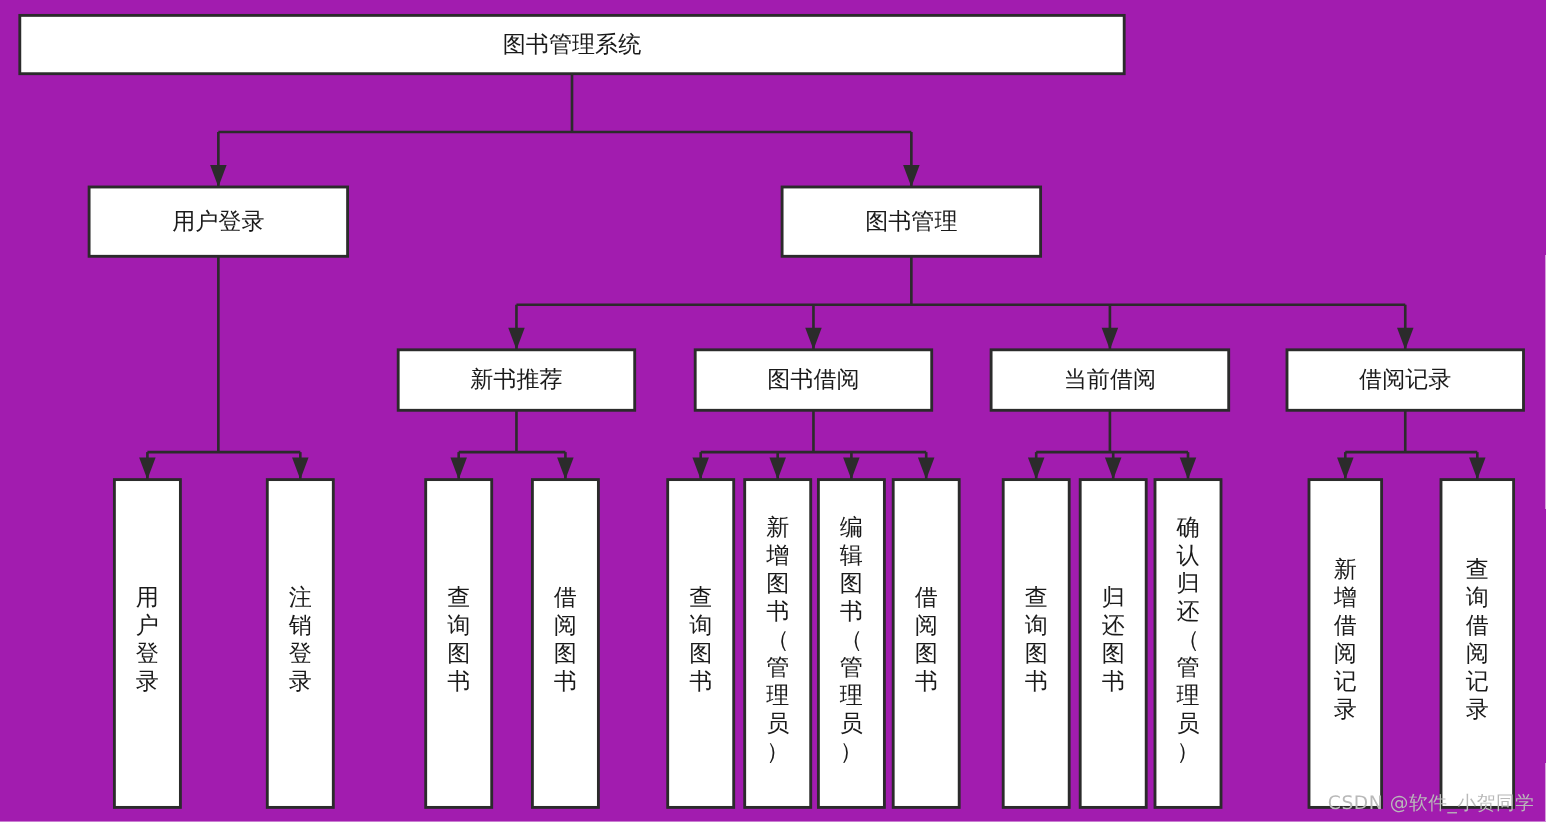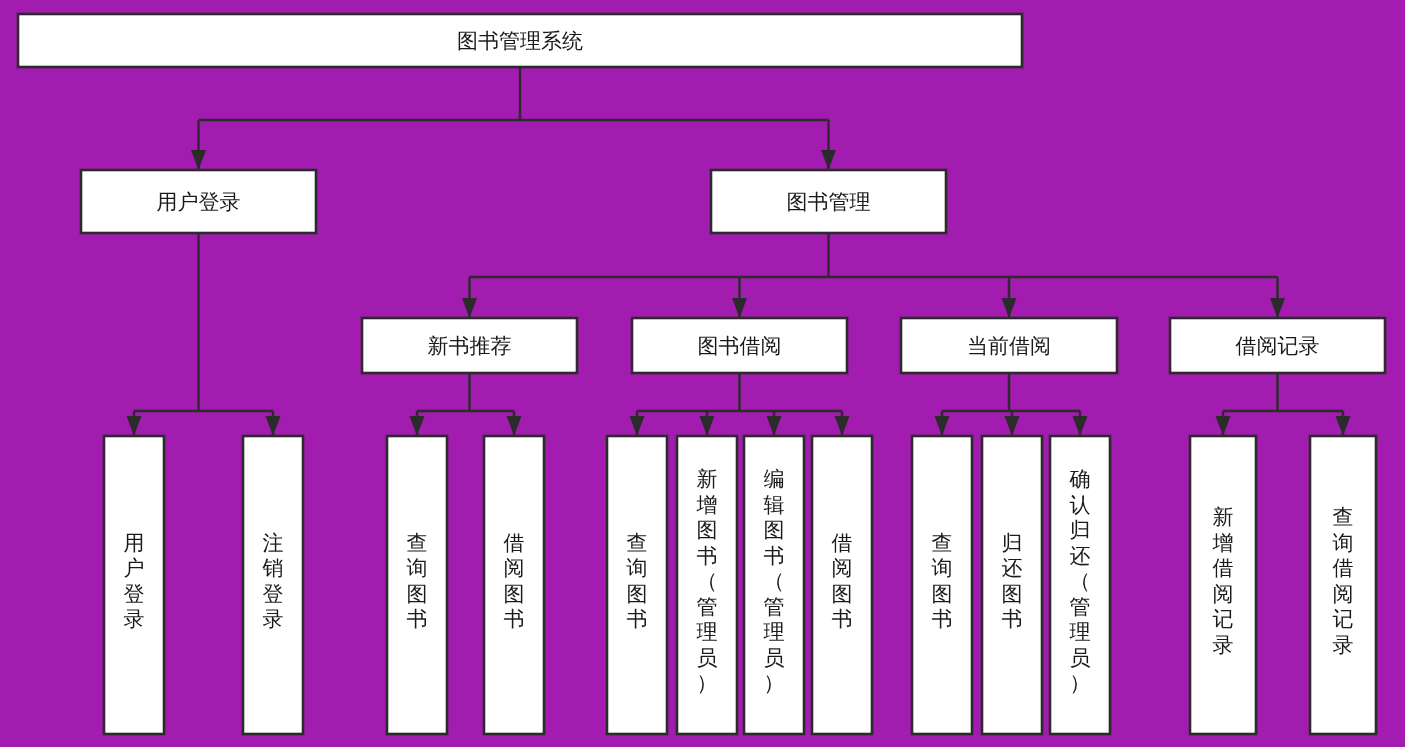--- a/index.html
+++ b/index.html
@@ -194,13 +194,14 @@
       </g>
       <g>
         <rect x="1190" y="436" width="66" height="298" class="node-box"></rect>
         <text x="1223" y="524.25" class="node-label-vert"><tspan x="1223" dy="0">新</tspan><tspan x="1223" dy="25.5">增</tspan><tspan x="1223" dy="25.5">借</tspan><tspan x="1223" dy="25.5">阅</tspan><tspan x="1223" dy="25.5">记</tspan><tspan x="1223" dy="25.5">录</tspan></text>
       </g>
       <g>
         <rect x="1310" y="436" width="66" height="298" class="node-box"></rect>
         <text x="1343" y="524.25" class="node-label-vert"><tspan x="1343" dy="0">查</tspan><tspan x="1343" dy="25.5">询</tspan><tspan x="1343" dy="25.5">借</tspan><tspan x="1343" dy="25.5">阅</tspan><tspan x="1343" dy="25.5">记</tspan><tspan x="1343" dy="25.5">录</tspan></text>
       </g>
     </svg>
+  <div class="watermark">CSDN @软件_小贺同学</div>
 </div>
 
 </body></html>

